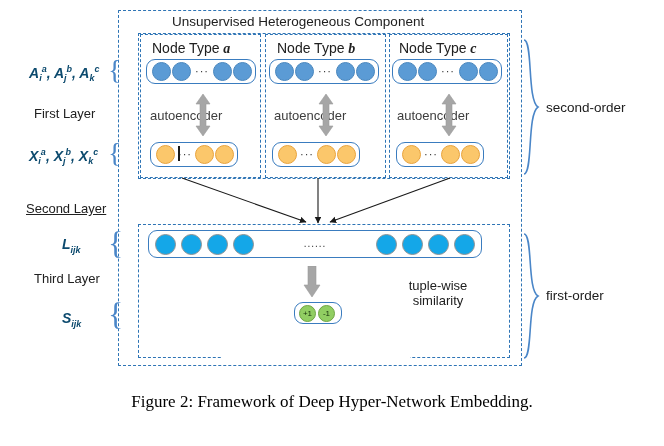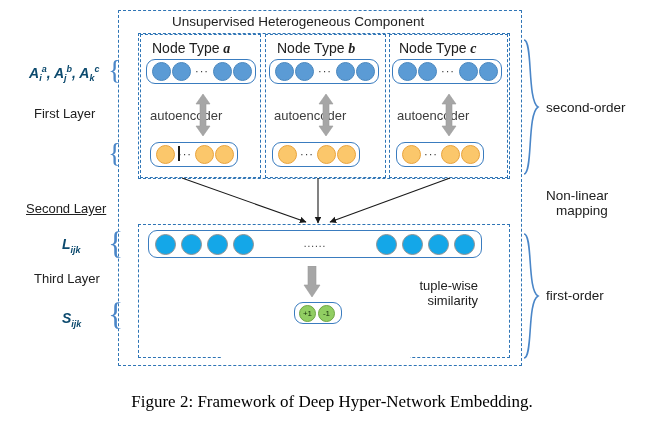--- a/index.html
+++ b/index.html
@@ -266,59 +266,58 @@
     <span class="circ circ-cyan" style="width:21px;height:21px;margin-left:5px;"></span>
     <span class="circ circ-cyan" style="width:21px;height:21px;margin-left:5px;"></span>
   </div>
 
   <div class="grey-arrow" style="left:303px; top:266px;">
     <svg width="18" height="32" viewBox="0 0 18 32">
       <polygon points="5,0 13,0 13,19 17,19 9,31 1,19 5,19" fill="#A6A6A6" stroke="#9a9a9a" stroke-width="0.6"></polygon>
     </svg>
   </div>
 
-  <div class="lbl lbl-side" style="left:398px; top:278px; text-align:right; width:80px;">
+  <div class="lbl lbl-side" style="left:398px; top:278px; text-align:center; width:80px;">
     <div>tuple-wise</div>
     <div>similarity</div>
   </div>
 
   <div class="row-box" style="left:294px; top:302px; width:48px; height:22px; padding:0 4px;">
     <span class="circ circ-green" style="width:17px;height:17px;">+1</span>
     <span class="circ circ-green" style="width:17px;height:17px;margin-left:2px;">-1</span>
   </div>
 
   <div class="abs" style="left:222px; top:349px; width:188px; height:16px; background:#ffffff;"></div>
 
   <div class="math" style="left:29px; top:64px;">
     A<sub>i</sub><sup>a</sup>, A<sub>j</sub><sup>b</sup>, A<sub>k</sub><sup>c</sup>
   </div>
   <div class="lbl lbl-side" style="left:34px; top:106px;">First Layer</div>
+  <div class="math" style="left:29px; top:147px;">
+    X<sub>i</sub><sup>a</sup>, X<sub>j</sub><sup>b</sup>, X<sub>k</sub><sup>c</sup>
+  </div>
   <div class="lbl lbl-side" style="left:26px; top:201px;text-decoration:underline;">Second Layer</div>
   <div class="math" style="left:62px; top:236px;">
     L<sub>ijk</sub>
   </div>
   <div class="lbl lbl-side" style="left:34px; top:271px;">Third Layer</div>
   <div class="math" style="left:62px; top:310px;">
     S<sub>ijk</sub>
   </div>
 
   <div class="brace" style="left:108px; top:56px; font-size:28px;">{</div>
   <div class="brace" style="left:108px; top:139px; font-size:28px;">{</div>
   <div class="brace" style="left:108px; top:227px; font-size:32px;">{</div>
   <div class="brace" style="left:108px; top:298px; font-size:32px;">{</div>
 
   <svg class="abs" style="left:522px; top:38px;" width="18" height="138" viewBox="0 0 18 138">
     <path d="M2,2 C11,2 5,62 16,69 C5,76 11,136 2,136" fill="none" stroke="#4A86C8" stroke-width="1.6"></path>
   </svg>
   <div class="lbl lbl-right" style="left:546px; top:100px;">second-order</div>
 
-  <div class="lbl lbl-right" style="left:546px; top:188px; text-align:left;">
-    <div>Non-linear</div>
-    <div style="margin-left:10px;">mapping</div>
-  </div>
 
   <svg class="abs" style="left:522px; top:232px;" width="18" height="128" viewBox="0 0 18 128">
     <path d="M2,2 C11,2 5,58 16,64 C5,70 11,126 2,126" fill="none" stroke="#4A86C8" stroke-width="1.6"></path>
   </svg>
   <div class="lbl lbl-right" style="left:546px; top:288px;">first-order</div>
 
   <div class="caption">Figure 2: Framework of Deep Hyper-Network Embedding.</div>
 
 </div>
 

